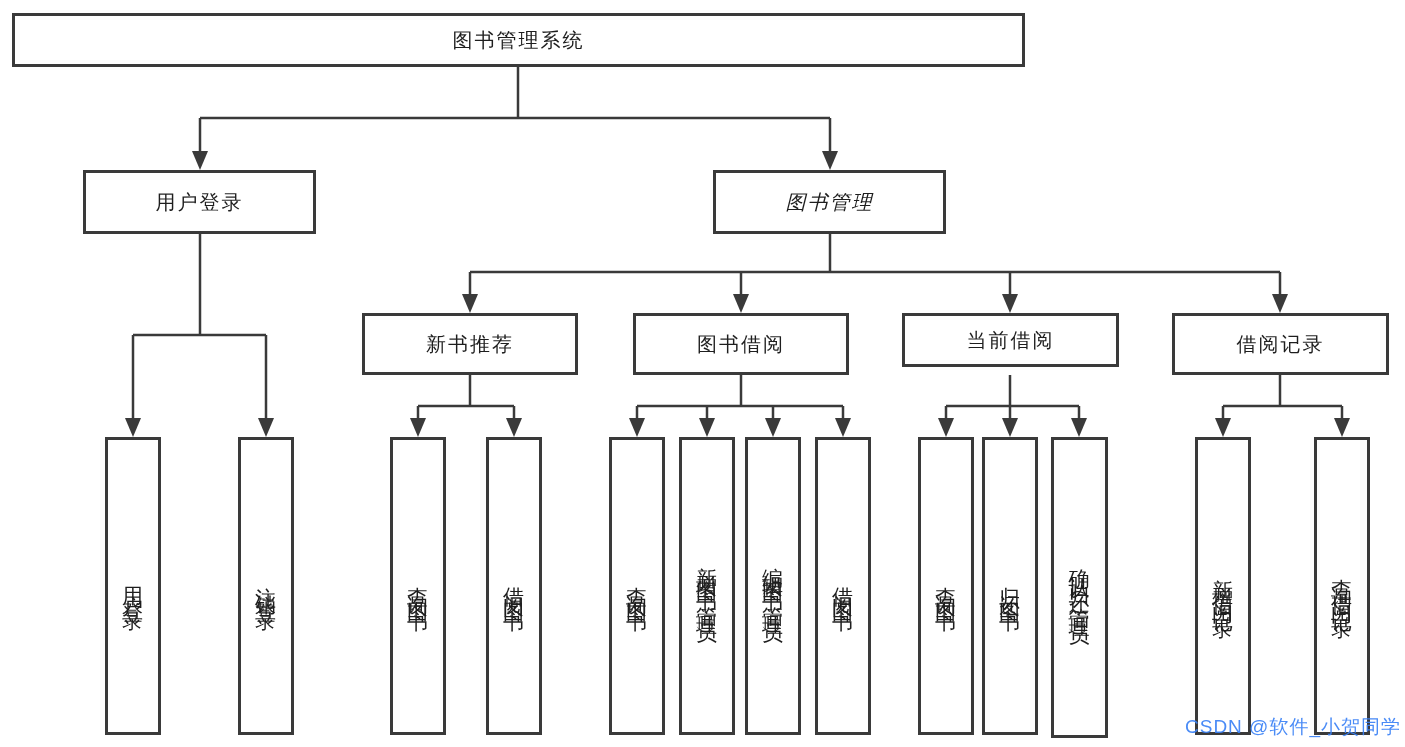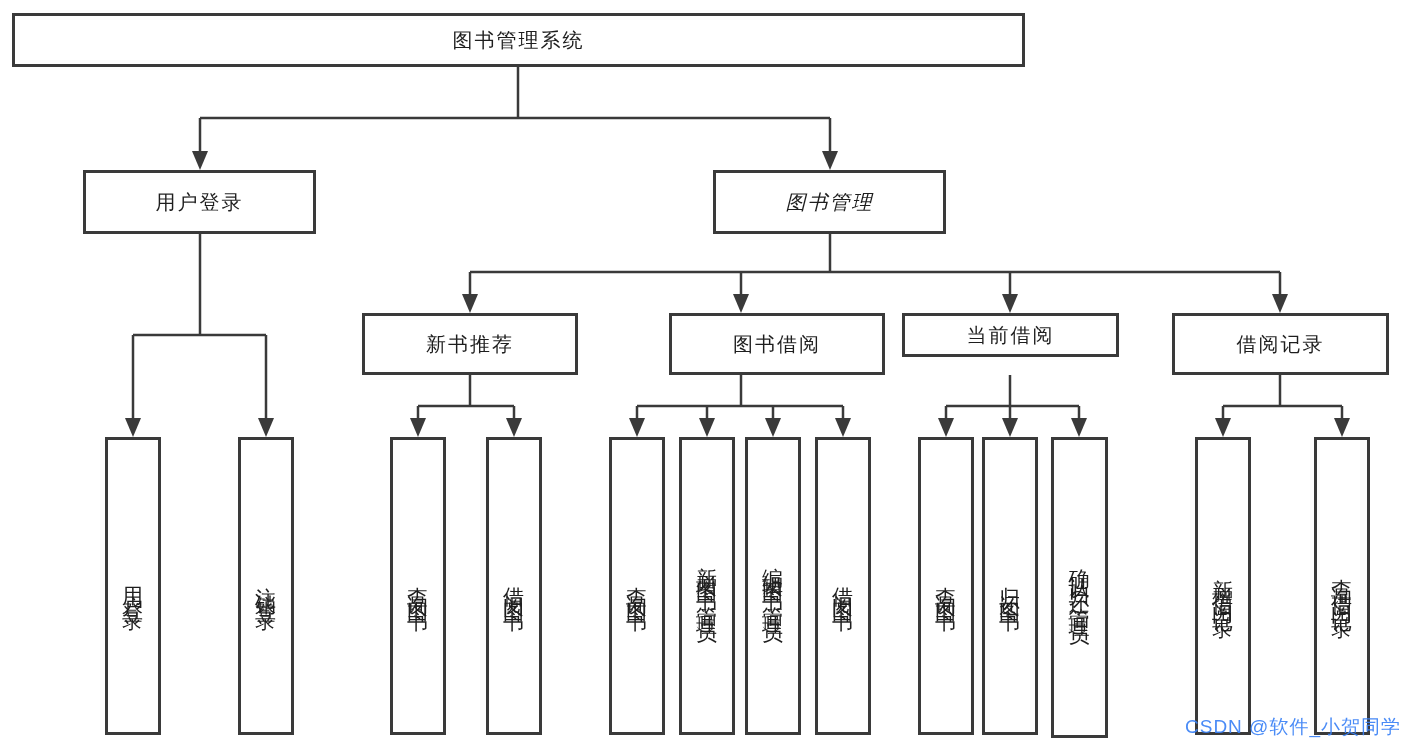--- a/index.html
+++ b/index.html
@@ -93,22 +93,22 @@
       <polygon points="1334,418 1350,418 1342,437"></polygon>
     </g>
   </svg>
 
   <div class="box hlabel" style="left:12px;top:13px;width:1013px;height:54px;">图书管理系统</div>
 
   <div class="box hlabel" style="left:83px;top:170px;width:233px;height:64px;">用户登录</div>
   <div class="box hlabel" style="left:713px;top:170px;width:233px;height:64px;font-style:italic;">图书管理</div>
 
   <div class="box hlabel" style="left:362px;top:313px;width:216px;height:62px;">新书推荐</div>
-  <div class="box hlabel" style="left:633px;top:313px;width:216px;height:62px;margin-left:36px;">图书借阅</div>
-  <div class="box hlabel" style="left:902px;top:313px;width:217px;height:44px;">当前借阅</div>
+  <div class="box hlabel" style="left:633px;top:313px;width:216px;height:62px;">图书借阅</div>
+  <div class="box hlabel" style="left:902px;top:313px;width:217px;height:54px;">当前借阅</div>
   <div class="box hlabel" style="left:1172px;top:313px;width:217px;height:62px;">借阅记录</div>
 
   <div class="box vbox" style="left:105px;top:437px;width:56px;height:298px;">用户登录</div>
   <div class="box vbox" style="left:238px;top:437px;width:56px;height:298px;">注销登录</div>
 
   <div class="box vbox" style="left:390px;top:437px;width:56px;height:298px;">查询图书</div>
   <div class="box vbox" style="left:486px;top:437px;width:56px;height:298px;">借阅图书</div>
 
   <div class="box vbox" style="left:609px;top:437px;width:56px;height:298px;">查询图书</div>
   <div class="box vbox" style="left:679px;top:437px;width:56px;height:298px;">新增图书（管理员）</div>

